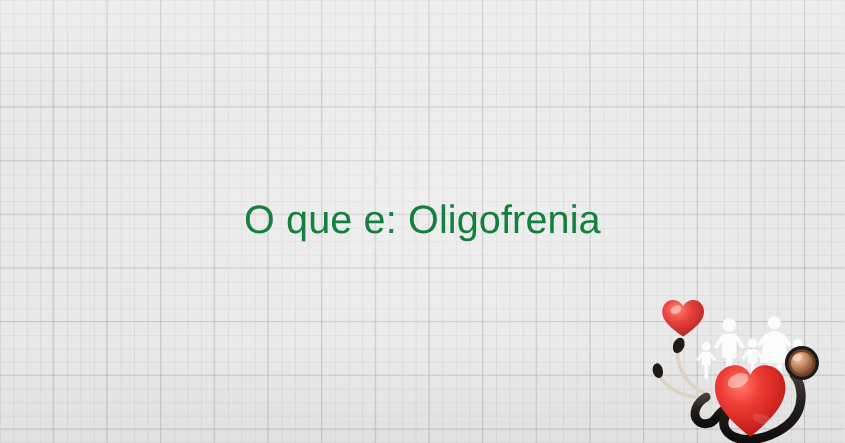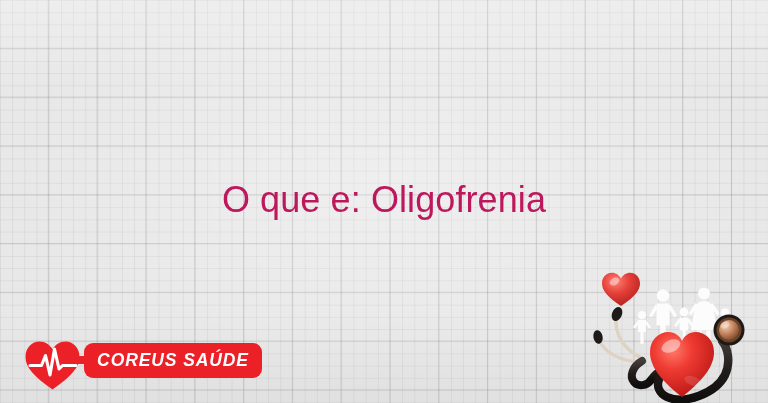--- a/index.html
+++ b/index.html
@@ -49,21 +49,21 @@
   
   .headline {
     position: absolute;
     left: 0;
     right: 0;
     top: 178px;
     text-align: center;
     font-size: 36px;
     line-height: 44px;
     font-weight: 400;
-    color: #be185d;
+    color: #15803d;
     letter-spacing: 0.1px;
     white-space: nowrap;
   }
 
   
   .brand {
     position: absolute;
     left: 24px;
     top: 336px;
     width: 244px;
@@ -121,37 +121,20 @@
 </head>
 <body>
 
 <div id="screen">
 
   <div class="grid-layer"></div>
   <div class="grid-vignette"></div>
 
   <div class="headline">O que e: Oligofrenia</div>
 
-  <div class="brand">
-
-    <div class="brand-link"></div>
-
-    <div class="brand-heart">
-      <svg viewBox="0 0 57 50" width="57" height="50" xmlns="http://www.w3.org/2000/svg">
-        <path d="M28.5 49.5 C 10 36.5 1.5 27.5 1.5 17 C 1.5 7.5 8 1.5 15.5 1.5
-                 C 21.3 1.5 25.8 4.8 28.5 9.2 C 31.2 4.8 35.7 1.5 41.5 1.5
-                 C 49 1.5 55.5 7.5 55.5 17 C 55.5 27.5 47 36.5 28.5 49.5 Z" fill="#ec2027"></path>
-        <path d="M6 25.5 H17.5 L21.5 15.5 L26 35 L30.5 9 L35 29 L38.5 25.5 H52" fill="none" stroke="#ffffff" stroke-width="3.1" stroke-linecap="round" stroke-linejoin="round"></path>
-      </svg>
-    </div>
-
-    <div class="brand-badge">
-      <span class="brand-badge-text">COREUS SAÚDE</span>
-    </div>
-  </div>
 
   <div class="illustration">
     <svg viewBox="0 0 183 145" width="183" height="145" xmlns="http://www.w3.org/2000/svg">
       <defs>
         <radialGradient id="bigHeartGrad" cx="36%" cy="28%" r="78%">
           <stop offset="0%" stop-color="#ff7a6a"></stop>
           <stop offset="38%" stop-color="#ef3b33"></stop>
           <stop offset="100%" stop-color="#b81512"></stop>
         </radialGradient>
         <radialGradient id="smallHeartGrad" cx="36%" cy="26%" r="80%">

